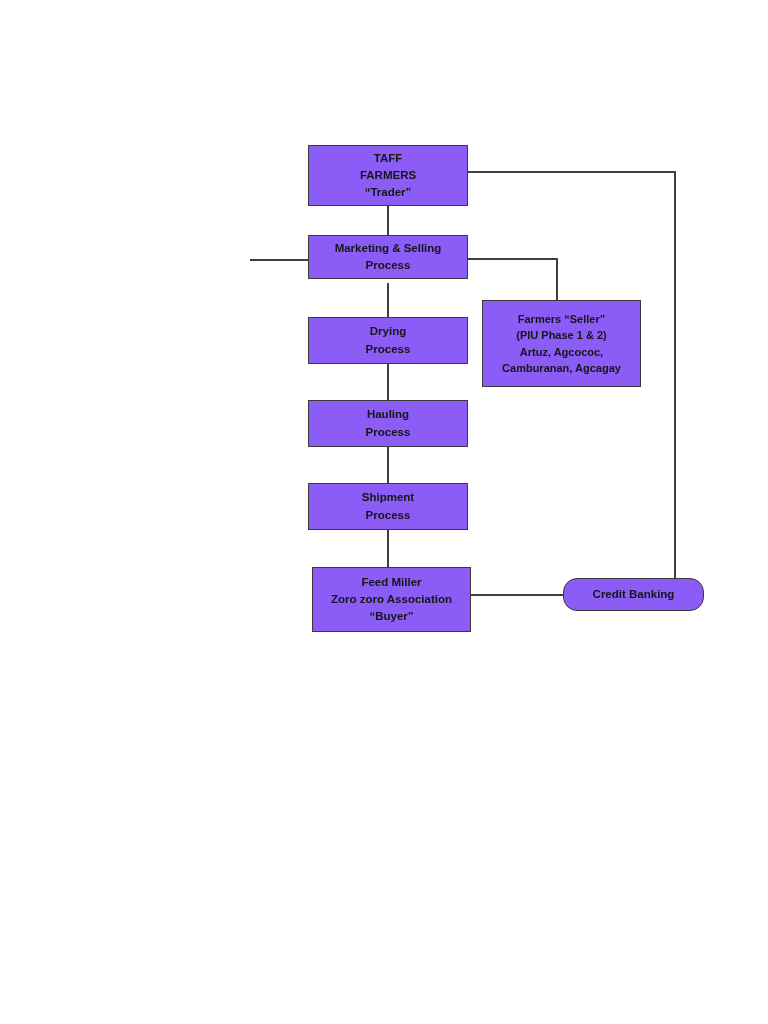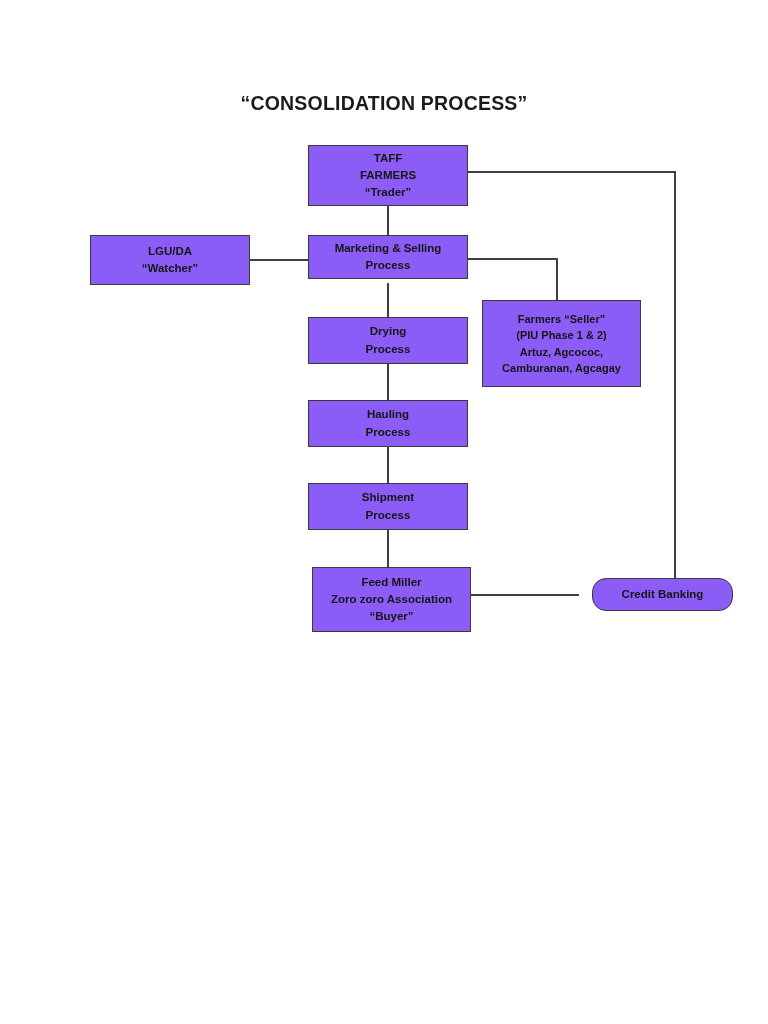--- a/index.html
+++ b/index.html
@@ -59,21 +59,21 @@
 
   
   #n-taff      { left: 308px; top: 145px; width: 160px; height: 61px; }
   #n-lgu       { left: 90px;  top: 235px; width: 160px; height: 50px; }
   #n-marketing { left: 308px; top: 235px; width: 160px; height: 44px; }
   #n-seller    { left: 482px; top: 300px; width: 159px; height: 87px; font-size: 11px; }
   #n-drying    { left: 308px; top: 317px; width: 160px; height: 47px; }
   #n-hauling   { left: 308px; top: 400px; width: 160px; height: 47px; }
   #n-shipment  { left: 308px; top: 483px; width: 160px; height: 47px; }
   #n-feedmill  { left: 312px; top: 567px; width: 159px; height: 65px; text-align: center; }
-  #n-credit    { left: 592px; top: 578px; width: 141px; height: 33px; border-radius: 14px; }
+  #n-credit    { left: 563px; top: 578px; width: 141px; height: 33px; border-radius: 14px; }
 
   
   .conn {
     position: absolute;
     background: #3f3f3f;
     z-index: 1;
   }
   .v { width: 1.6px; }
   .h { height: 1.6px; }
 
@@ -96,44 +96,39 @@
   #c-rail       { left: 674px; top: 171px;  height: 408px; }
 
   
   #c-feed-credit{ left: 471px; top: 594px;  width: 108px; }
 </style>
 </head>
 <body>
 
 <div id="canvas">
 
-  <div class="title">“CONSOLIDATION PROCESS”</div>
 
   <div class="conn v" id="c-taff-mkt"></div>
   <div class="conn v" id="c-mkt-dry"></div>
   <div class="conn v" id="c-dry-haul"></div>
   <div class="conn v" id="c-haul-ship"></div>
   <div class="conn v" id="c-ship-feed"></div>
   <div class="conn h" id="c-lgu-mkt"></div>
   <div class="conn h" id="c-mkt-out"></div>
   <div class="conn v" id="c-seller-in"></div>
   <div class="conn h" id="c-taff-right"></div>
   <div class="conn v" id="c-rail"></div>
   <div class="conn h" id="c-feed-credit"></div>
 
   <div class="node" id="n-taff">
     <span class="ln">TAFF</span>
     <span class="ln">FARMERS</span>
     <span class="ln">“Trader”</span>
   </div>
 
-  <div class="node" id="n-lgu">
-    <span class="ln">LGU/DA</span>
-    <span class="ln">“Watcher”</span>
-  </div>
 
   <div class="node" id="n-marketing">
     <span class="ln">Marketing &amp; Selling</span>
     <span class="ln">Process</span>
   </div>
 
   <div class="node" id="n-seller">
     <span class="ln">Farmers “Seller”</span>
     <span class="ln">(PIU Phase 1 &amp; 2)</span>
     <span class="ln">Artuz, Agcococ,</span>

